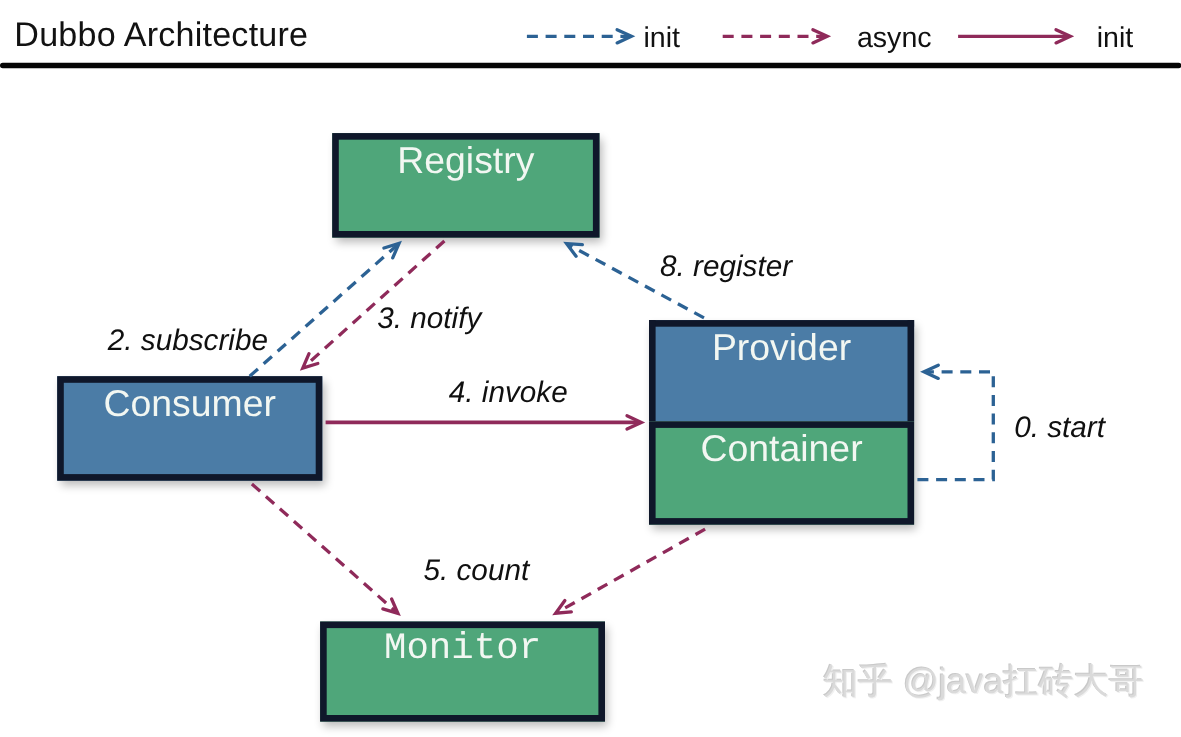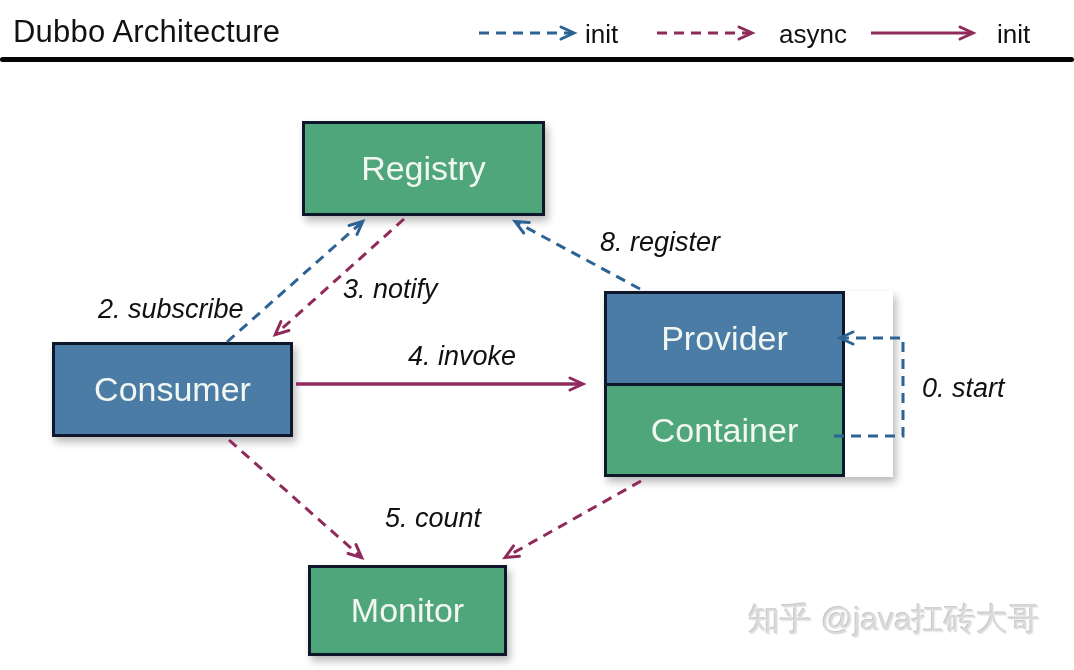--- a/index.html
+++ b/index.html
@@ -14,36 +14,36 @@
   .title-rule{
     position:absolute;left:0;top:57px;width:1074px;height:5px;background:#050505;border-radius:3px;
   }
   .legend-label{
     position:absolute;top:19px;font-size:26px;color:#111;white-space:nowrap;
   }
   .lg-init{left:585px;}
   .lg-async{left:779px;}
   .lg-sync{left:997px;}
   .node{
-    position:absolute;display:flex;align-items:center;justify-content:center;
-    box-sizing:border-box;border:3px solid #0f172a;color:#f2f7f2;font-size:34px;
+    position:absolute;display:flex;justify-content:center;
+    box-sizing:border-box;border:6px solid #0f172a;color:#f2f7f2;font-size:34px;
     box-shadow:3px 5px 8px rgba(0,0,0,0.28);
   }
   .green{background:#4fa67a;}
   .blue{background:#4b7ca6;}
   .node-registry{left:302px;top:121px;width:243px;height:95px;}
   .node-consumer{left:52px;top:342px;width:241px;height:95px;}
   .stack{
-    position:absolute;left:604px;top:291px;width:289px;height:186px;
+    position:absolute;left:590px;top:291px;width:241px;height:186px;
     box-shadow:3px 5px 8px rgba(0,0,0,0.28);
   }
   .stack .node{position:relative;left:0;top:0;width:241px;box-shadow:none;}
   .node-provider{height:92px;border-bottom:none;}
   .node-container{height:94px;}
-  .node-monitor{left:308px;top:565px;width:199px;height:91px;}
+  .node-monitor{left:291px;top:565px;width:259px;height:91px;font-family:Liberation Mono, monospace;}
   .edge-label{
     position:absolute;font-size:27px;font-style:italic;color:#101010;white-space:nowrap;
   }
   .lab-subscribe{left:98px;top:274px;margin-top:20px;}
   .lab-notify{left:343px;top:274px;}
   .lab-register{left:600px;top:227px;}
   .lab-invoke{left:408px;top:341px;}
   .lab-start{left:922px;top:373px;}
   .lab-count{left:385px;top:503px;}
   .overlay{position:absolute;left:0;top:0;pointer-events:none;}

